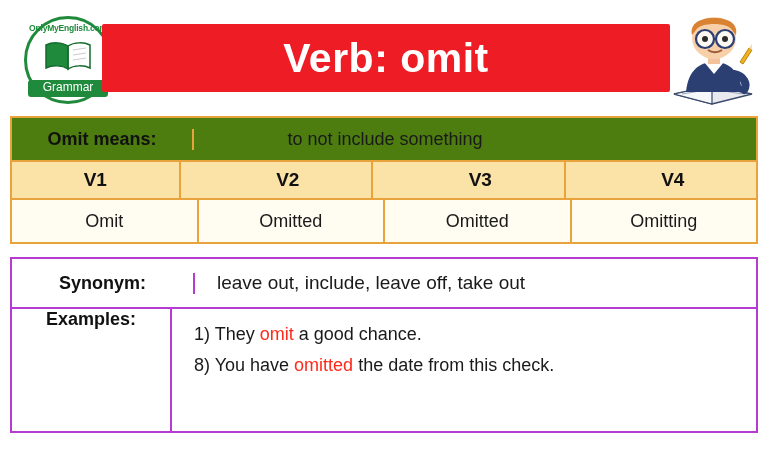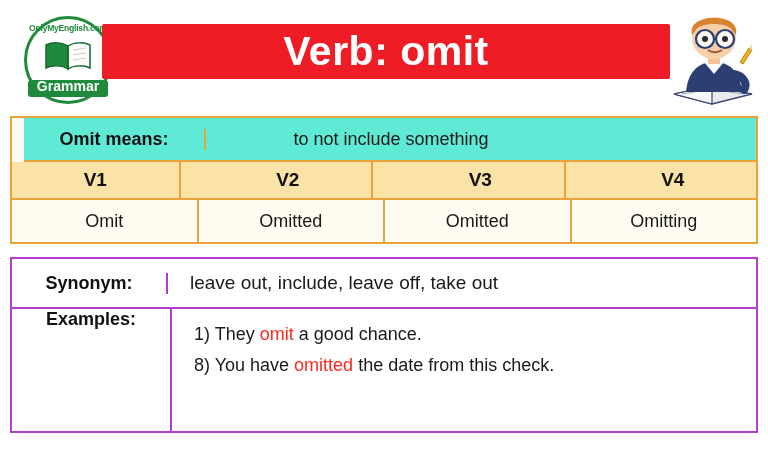--- a/index.html
+++ b/index.html
@@ -28,21 +28,21 @@
   .header {
     position: relative;
     height: 104px;
     width: 100%;
   }
   .header-banner {
     position: absolute;
     left: 92px;
     right: 88px;
     top: 16px;
-    height: 55px;
+    height: 68px;
     background: #ee1c25;
     display: flex;
     align-items: center;
     justify-content: center;
     border-radius: 2px;
   }
   .header-title {
     color: #ffffff;
     font-size: 41px;
     font-weight: bold;
@@ -88,22 +88,22 @@
     transform: translateX(-50%);
     width: 50px;
     height: 32px;
   }
   .logo-bottom-text {
     position: absolute;
     bottom: 12px;
     left: 0;
     width: 100%;
     text-align: center;
-    font-size: 14px;
-    font-weight: bold;
+    font-size: 12px;
+    font-weight: normal;
     color: #ffffff;
   }
   .logo-ribbon {
     position: absolute;
     left: 12px;
     bottom: 9px;
     width: 80px;
     height: 17px;
     background: #1f8a3b;
     border-radius: 3px;
@@ -123,22 +123,21 @@
     border: 2px solid #e8a33d;
     background: #fffdf2;
     width: 100%;
     margin-top: 4px;
   }
   .row-means {
     display: flex;
     align-items: center;
     height: 44px;
     border-bottom: 2px solid #e8a33d;
-    background: #5eead4;
-    margin-left: 12px;
+    background: #4d7c0f;
   }
   .row-means .label {
     width: 182px;
     text-align: center;
     font-size: 18px;
     font-weight: bold;
     color: #111111;
     border-right: 2px solid #e8a33d;
     padding: 0 6px;
   }
@@ -190,21 +189,21 @@
     margin-top: 13px;
     background: #ffffff;
   }
   .syn-row {
     display: flex;
     align-items: center;
     height: 50px;
     border-bottom: 2px solid #b53bd1;
   }
   .syn-label {
-    width: 156px;
+    width: 183px;
     text-align: center;
     font-size: 18px;
     font-weight: bold;
     color: #111111;
     border-right: 2px solid #b53bd1;
   }
   .syn-value {
     flex: 1;
     font-size: 19px;
     color: #1a1a1a;

